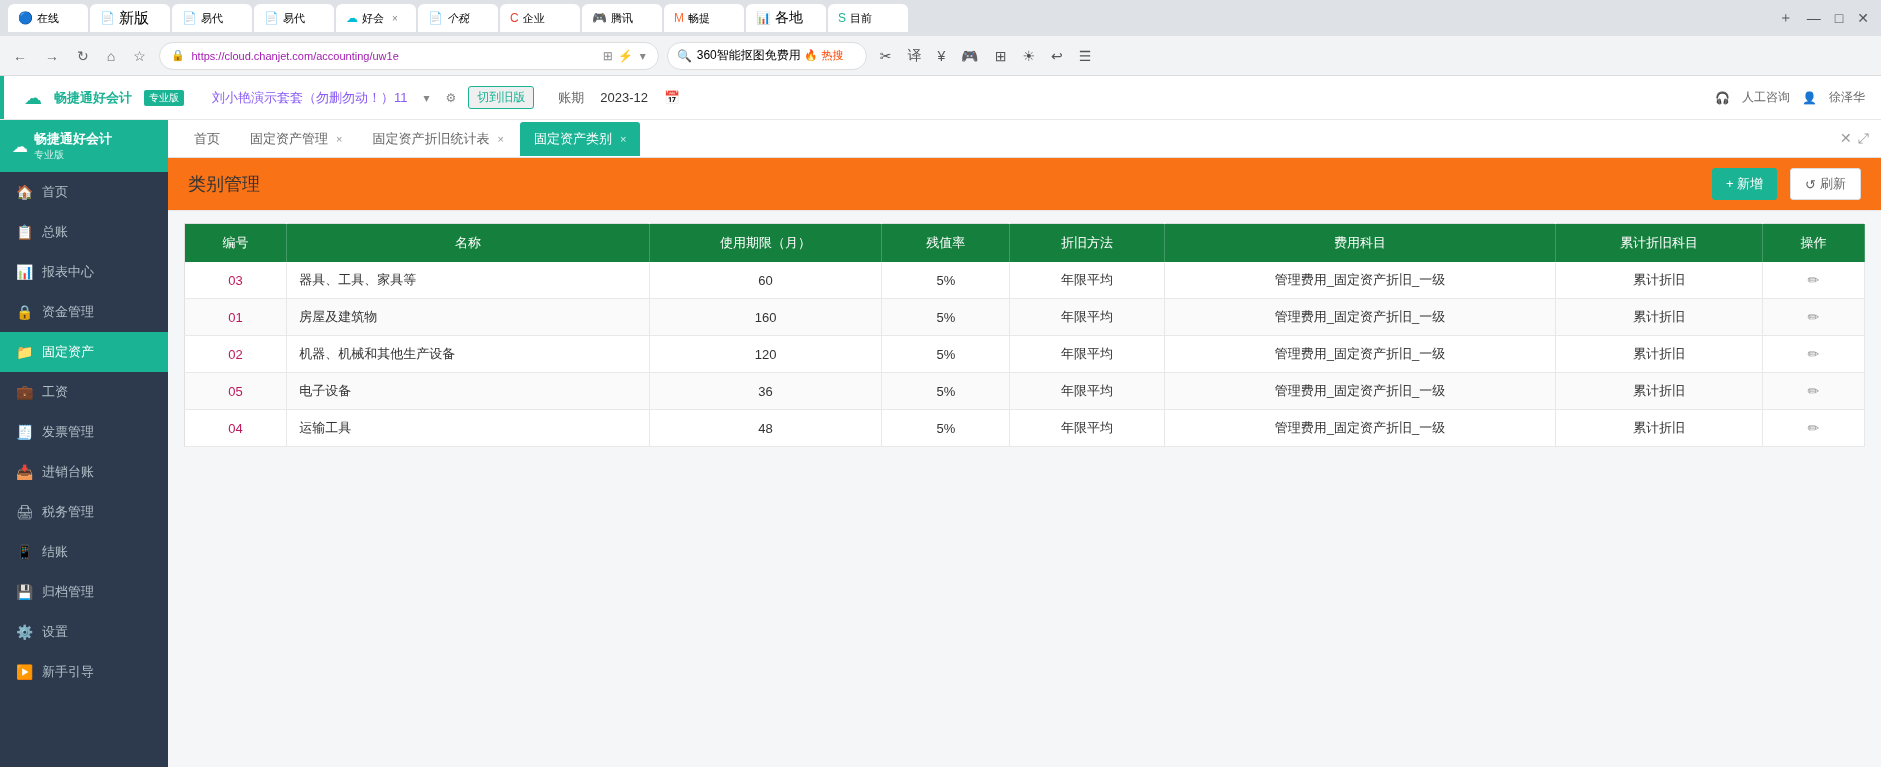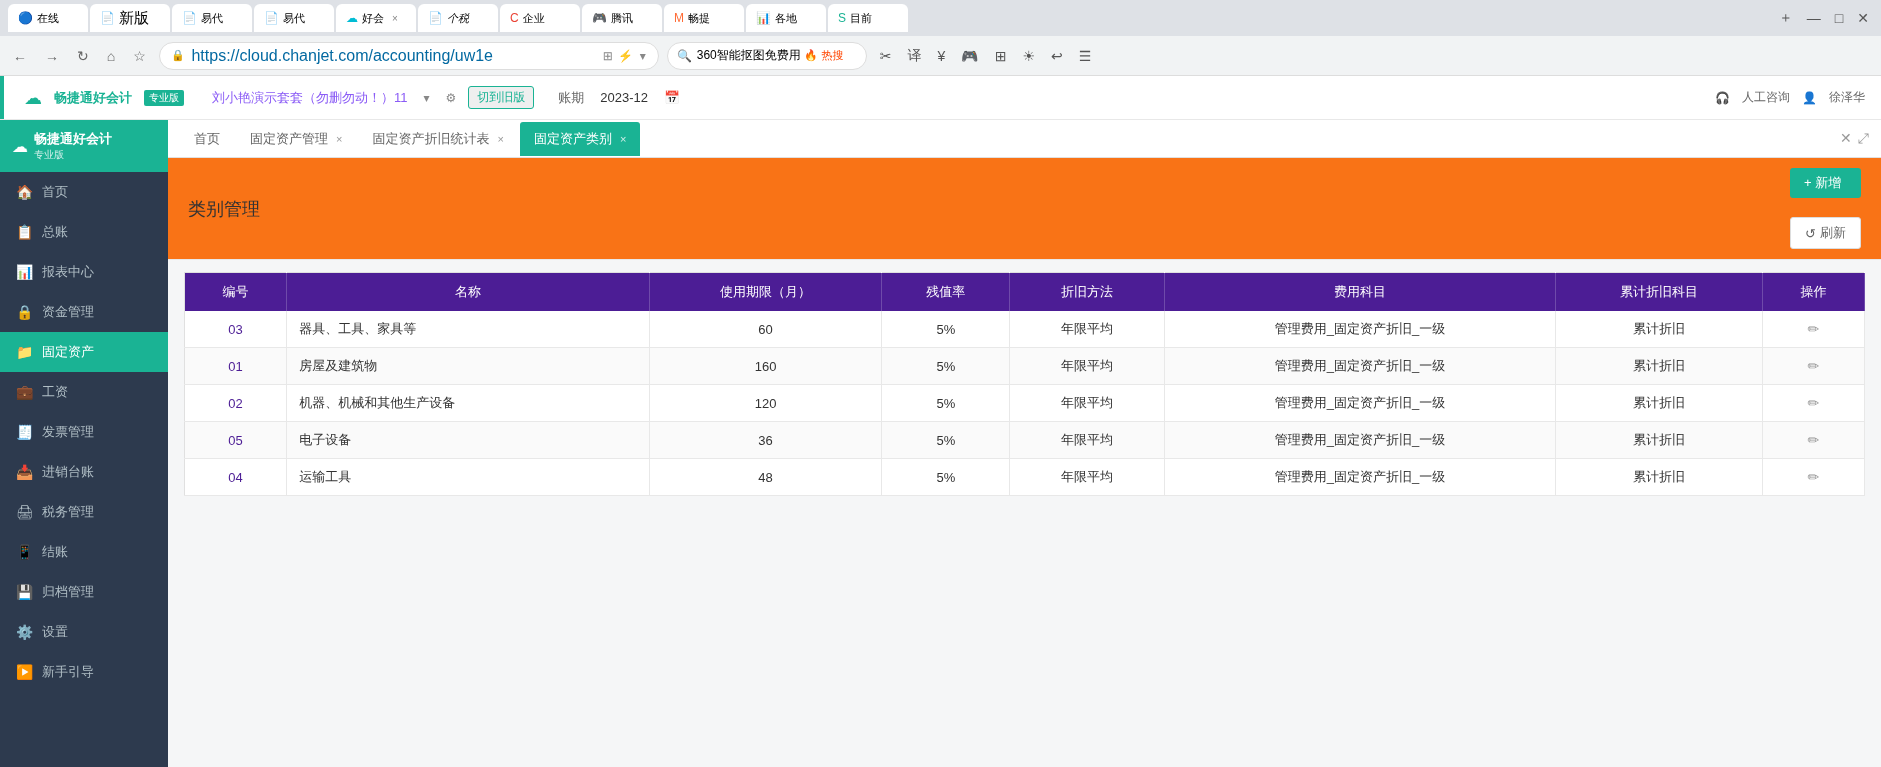--- a/index.html
+++ b/index.html
@@ -12,21 +12,21 @@
     .browser-tab.active { background: #fff; }
     .browser-tab .close-x { color: #888; font-size: 10px; cursor: pointer; margin-left: 4px; }
     .browser-controls { display: flex; gap: 6px; align-items: center; }
     .browser-ctrl-btn { font-size: 14px; color: #555; cursor: pointer; padding: 2px 4px; }
 
     
     .address-row { background: #f1f3f4; height: 40px; display: flex; align-items: center; padding: 0 8px; gap: 8px; border-bottom: 1px solid #ddd; }
     .nav-btn { color: #666; font-size: 14px; cursor: pointer; padding: 2px 5px; }
     .address-bar { flex: 1; background: #fff; border: 1px solid #ddd; border-radius: 20px; height: 28px; display: flex; align-items: center; padding: 0 12px; gap: 6px; font-size: 12px; color: #333; max-width: 500px; }
     .address-bar .lock { color: #5a9e5a; font-size: 11px; }
-    .address-bar .url { color: #0369a1; font-size: 16px; }
+    .address-bar .url { color: #a21caf; font-size: 11px; }
     .search-area { display: flex; align-items: center; gap: 4px; background: #fff; border: 1px solid #ddd; border-radius: 20px; padding: 2px 10px; height: 28px; font-size: 12px; min-width: 200px; }
     .toolbar-icons { display: flex; gap: 6px; align-items: center; }
     .toolbar-icon { font-size: 14px; color: #555; cursor: pointer; padding: 2px 5px; }
 
     
     .app-header { background: #fff; height: 44px; display: flex; align-items: center; padding: 0 16px; gap: 12px; border-bottom: 1px solid #e8e8e8; position: relative; }
     .switch-btn { border: 1px solid #1ab394; color: #1ab394; border-radius: 3px; padding: 2px 8px; font-size: 12px; cursor: pointer; }
     .header-right { margin-left: auto; display: flex; align-items: center; gap: 12px; font-size: 12px; color: #666; }
 
     
@@ -44,33 +44,33 @@
     
     .page-tabs { background: #fff; display: flex; align-items: center; border-bottom: 1px solid #e0e0e0; padding: 0 12px; height: 38px; gap: 2px; }
     .page-tab { padding: 8px 14px; font-size: 13px; color: #666; cursor: pointer; border-radius: 3px 3px 0 0; display: flex; align-items: center; gap: 6px; }
     .page-tab.active { background: #1ab394; color: #fff; }
     .page-tab .tab-close { font-size: 11px; color: rgba(255,255,255,0.8); margin-left: 2px; }
     .page-tab:not(.active) .tab-close { color: #999; }
 
     
     .page-header { background: #f97316; padding: 10px 20px; display: flex; align-items: center; justify-content: space-between; border-bottom: 1px solid #e8e8e8; }
     .page-title { font-size: 18px; color: #333; font-weight: 500; }
-    .header-actions { display: flex; gap: 19px; flex-direction: column; }
+    .header-actions { display: flex; gap: 13px; }
     .btn-add { background: #1ab394; color: #fff; border: none; border-radius: 3px; padding: 6px 14px; font-size: 13px; cursor: pointer; display: flex; align-items: center; gap: 4px; }
     .btn-refresh { background: #fff; color: #666; border: 1px solid #ddd; border-radius: 3px; padding: 6px 14px; font-size: 13px; cursor: pointer; display: flex; align-items: center; gap: 4px; }
 
     
     .table-container { padding: 12px 16px; flex: 1; overflow: auto; }
     table { width: 100%; border-collapse: collapse; background: #fff; border: 1px solid #e0e0e0; }
-    thead tr { background: #4c1d95; color: #fff; }
+    thead tr { background: #15803d; color: #fff; }
     thead th { padding: 10px 12px; font-size: 13px; font-weight: 500; text-align: center; border-right: 1px solid rgba(255,255,255,0.2); }
     tbody tr { border-bottom: 1px solid #e8e8e8; }
     tbody td { padding: 9px 12px; font-size: 13px; color: #333; text-align: center; border-right: 1px solid #e8e8e8; }
     tbody td.td-name { text-align: left; }
-    tbody td.td-code { color: #4c1d95; cursor: pointer; }
+    tbody td.td-code { color: #be185d; cursor: pointer; }
     .edit-icon { color: #999; cursor: pointer; font-size: 14px; }
     .wctrl-btn { color: #999; cursor: pointer; font-size: 14px; }
   </style>
 </head>
 <body>
 
 <div class="browser-chrome">
   <div class="browser-tabs">
     <div class="browser-tab">
       <span style="color:#1a73e8;font-size:12px;">🔵</span>
@@ -104,21 +104,21 @@
     <div class="browser-tab">
       <span style="font-size:12px;">🎮</span>
       <span style="font-size:11px;text-align:center;">腾讯</span>
     </div>
     <div class="browser-tab">
       <span style="color:#ff6b35;font-size:12px;">M</span>
       <span style="font-size:11px;">畅提</span>
     </div>
     <div class="browser-tab">
       <span style="color:#34a853;font-size:12px;">📊</span>
-      <span style="font-size:11px;">各地</span>
+      <span style="font-size:14px;">各地</span>
     </div>
     <div class="browser-tab active">
       <span style="color:#1ab394;font-size:12px;">S</span>
       <span style="font-size:11px;">目前</span>
     </div>
   </div>
   <div class="browser-controls">
     <span class="browser-ctrl-btn">＋</span>
     <span class="browser-ctrl-btn">—</span>
     <span class="browser-ctrl-btn">□</span>

